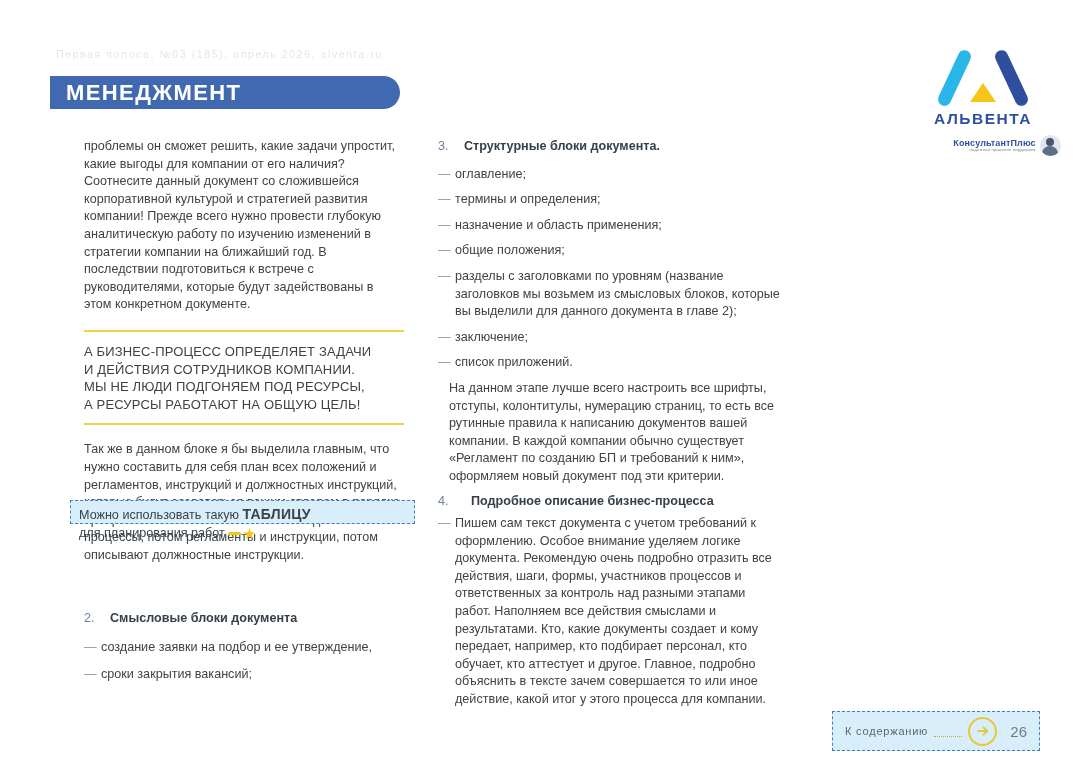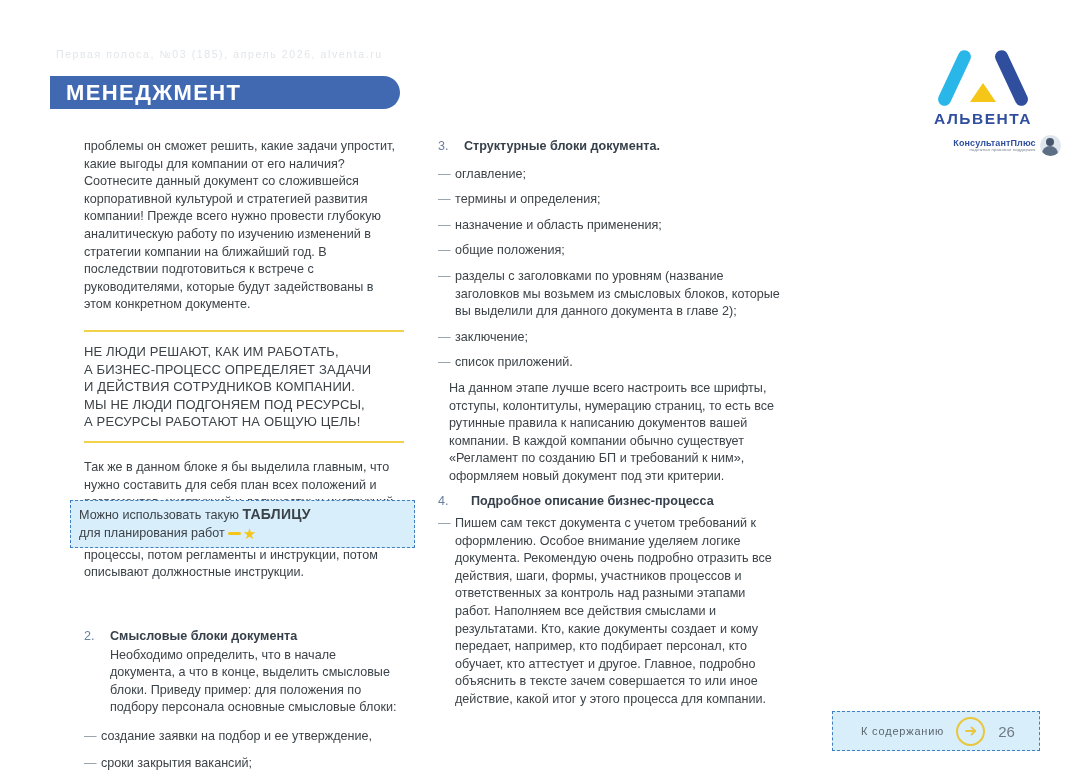--- a/index.html
+++ b/index.html
@@ -182,21 +182,21 @@
     letter-spacing: 0.15px;
   }
   .quote div { white-space: nowrap; }
 
   
   .callout {
     position: absolute;
     left: 70px;
     top: 500px;
     width: 345px;
-    height: 48px;
+    height: 24px;
     background: #d9eefb;
     border: 1.6px dashed #3f7fc1;
     box-sizing: border-box;
     padding: 4px 0 12px 8px;
     font-size: 12.6px;
     line-height: 18px;
     color: #3c4348;
   }
   .callout b { font-size: 14px; font-weight: bold; letter-spacing: 0.3px; }
   .star-mark {
@@ -263,21 +263,21 @@
     position: absolute;
     left: 832px;
     top: 711px;
     width: 208px;
     height: 40px;
     background: #d9eefb;
     border: 1.8px dashed #3f7fc1;
     box-sizing: border-box;
     display: flex;
     align-items: center;
-    padding: 0 28px;
+    padding: 0 12px;
   }
   .nav-label {
     font-size: 11px;
     color: #5c6670;
     letter-spacing: 0.8px;
     white-space: nowrap;
   }
   .nav-dots {
     flex: 1;
     margin: 0 6px;
@@ -325,33 +325,31 @@
     </div>
     <div class="partner-avatar"></div>
   </div>
 </div>
 
 <div class="col col-left">
 
   <p class="body">проблемы он сможет решить, какие задачи упростит, какие выгоды для компании от его наличия? Соотнесите данный документ со сложившейся корпоративной культурой и стратегией развития компании! Прежде всего нужно провести глубокую аналитическую работу по изучению изменений в стратегии компании на ближайший год. В последствии подготовиться к встрече с руководителями, которые будут задействованы в этом конкретном документе.</p>
 
   <div class="quote">
-    <div>НЕ ЛЮДИ РЕШАЮТ, КАК ИМ РАБОТАТЬ,</div>
     <div>А БИЗНЕС-ПРОЦЕСС ОПРЕДЕЛЯЕТ ЗАДАЧИ</div>
     <div>И ДЕЙСТВИЯ СОТРУДНИКОВ КОМПАНИИ.</div>
     <div>МЫ НЕ ЛЮДИ ПОДГОНЯЕМ ПОД РЕСУРСЫ,</div>
     <div>А РЕСУРСЫ РАБОТАЮТ НА ОБЩУЮ ЦЕЛЬ!</div>
   </div>
 
   <p class="body" style="margin-top:16px;">Так же в данном блоке я бы выделила главным, что нужно составить для себя план всех положений и регламентов, инструкций и должностных инструкций, которые будут создаваться вашим отделом в порядке приоритета их написания. Сначала создают бизнес-процессы, потом регламенты и инструкции, потом описывают должностные инструкции.</p>
 
   <div class="num-sec" style="margin-top:46px;">
     <span class="num">2.</span>
     <div class="head">Смысловые блоки документа</div>
-    <p class="sec-body">Необходимо определить, что в начале документа, а что в конце, выделить смысловые блоки. Приведу пример: для положения по подбору персонала основные смысловые блоки:</p>
   </div>
 
   <div class="dash-list" style="margin-top:11px;">
     <div class="dash-item">
       <span class="dash">—</span>
       <span>создание заявки на подбор и ее утверждение,</span>
     </div>
     <div class="dash-item">
       <span class="dash">—</span>
       <span>сроки закрытия вакансий;</span>

